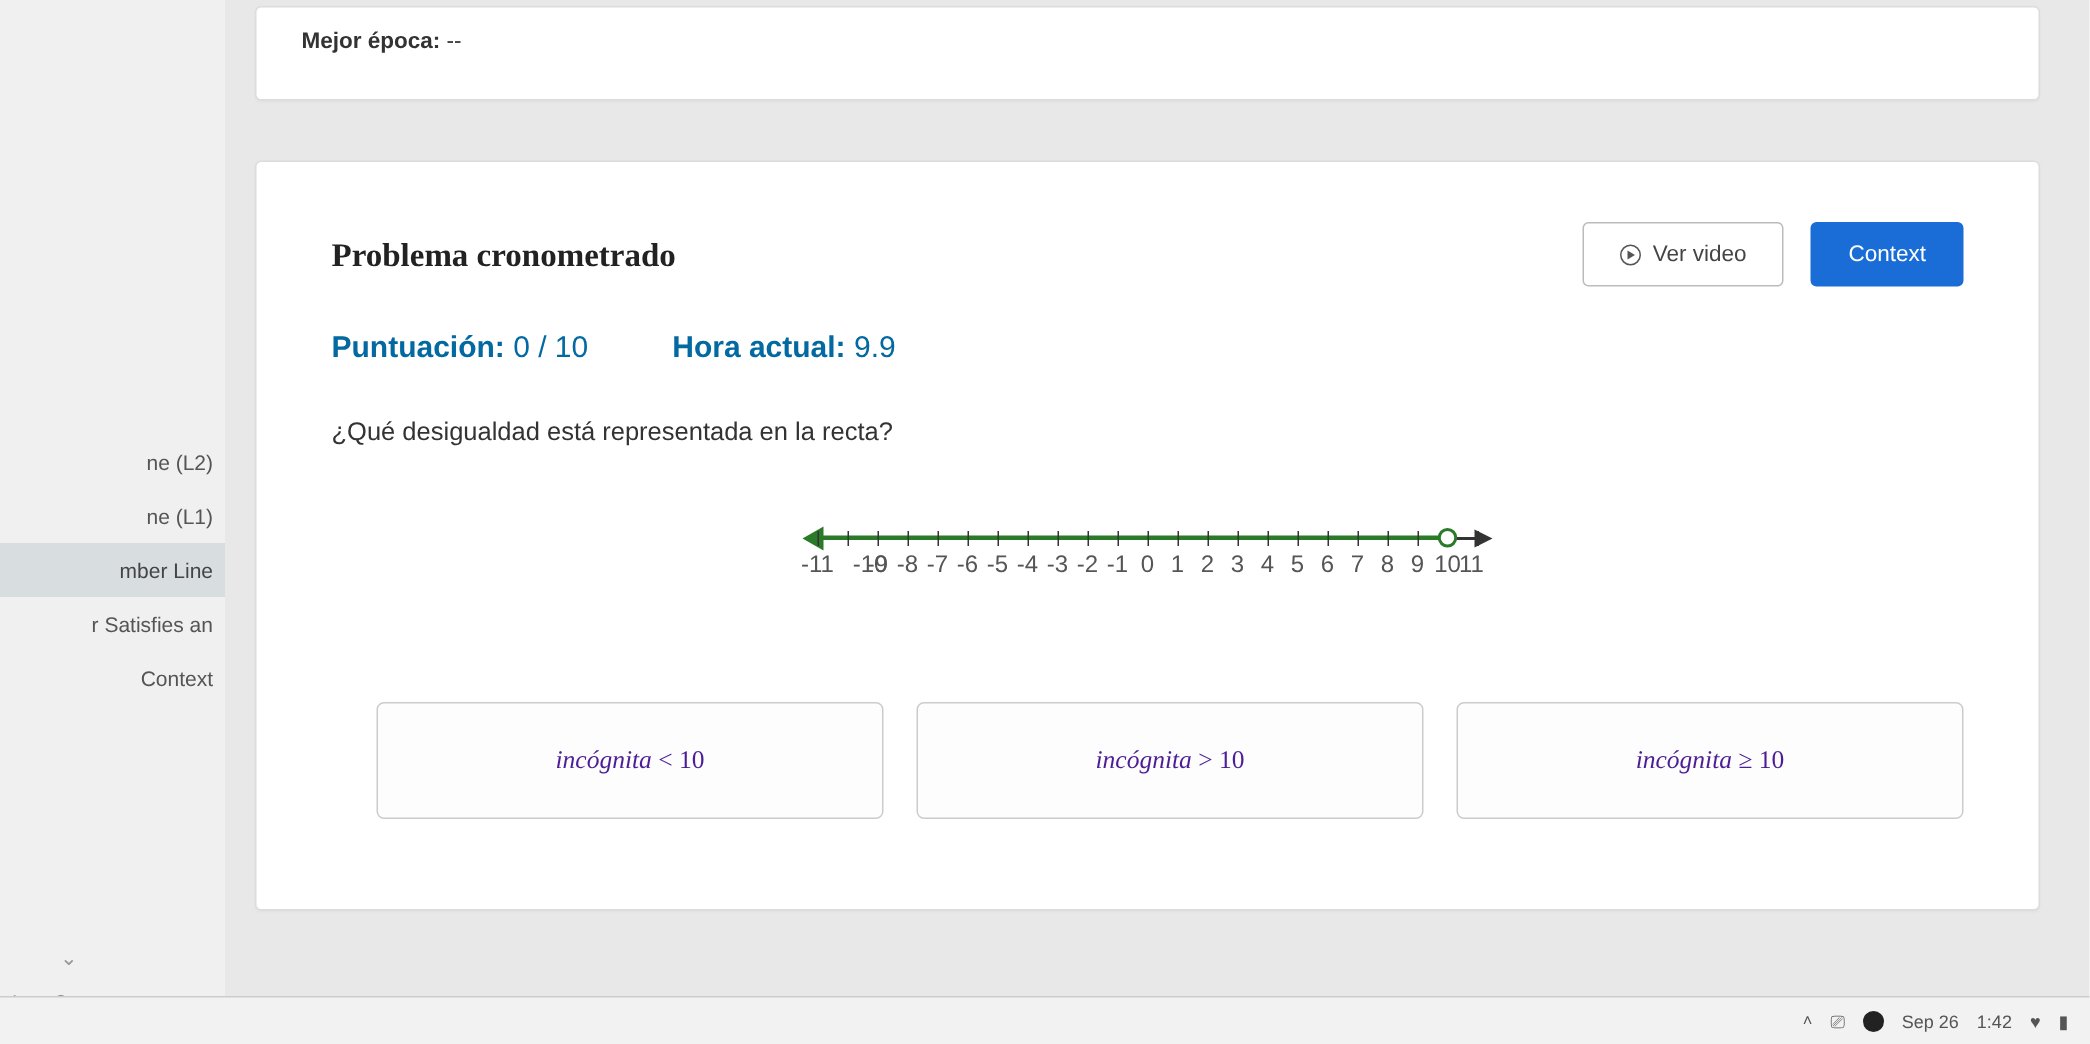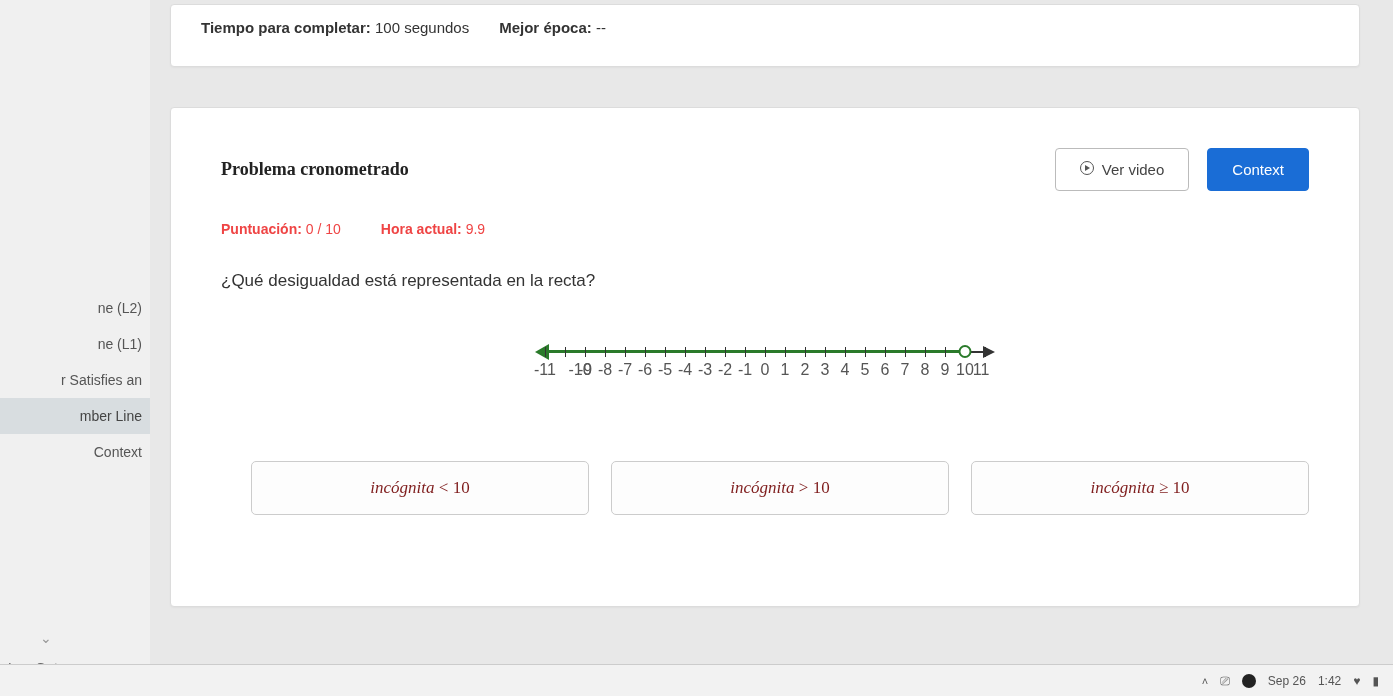--- a/index.html
+++ b/index.html
@@ -93,34 +93,35 @@
     position: relative;
   }
   .problem-header {
     display: flex;
     justify-content: space-between;
     align-items: center;
     margin-bottom: 30px;
   }
   .problem-title {
     font-family: Georgia, "Times New Roman", serif;
-    font-size: 18px;
+    font-size: 22px;
     font-weight: 700;
     color: #222;
   }
   .header-buttons {
     display: flex;
     gap: 18px;
   }
   .btn {
     padding: 12px 24px;
     font-size: 15px;
     border-radius: 4px;
     cursor: pointer;
     display: inline-flex;
+    align-items: center;
     gap: 8px;
   }
   .btn-outline {
     background: #fff;
     border: 1px solid #bbb;
     color: #444;
   }
   .btn-primary {
     background: #1a6dd6;
     border: 1px solid #1a6dd6;
@@ -140,23 +141,23 @@
     content: "";
     position: absolute;
     left: 4px;
     width: 0; height: 0;
     border-left: 5px solid #555;
     border-top: 3px solid transparent;
     border-bottom: 3px solid transparent;
   }
   .score-row {
     display: flex;
-    gap: 40px;
-    font-size: 14px;
-    color: #ef4444;
+    gap: 56px;
+    font-size: 20px;
+    color: #0369a1;
     margin-bottom: 34px;
   }
   .score-row b { font-weight: 700; }
   .question {
     font-size: 17px;
     color: #333;
     margin-bottom: 50px;
   }
   .numline-wrap {
     display: flex;
@@ -237,26 +238,26 @@
   .choices {
     display: flex;
     gap: 22px;
     margin-left: 30px;
   }
   .choice {
     flex: 1;
     border: 1px solid #ccc;
     border-radius: 5px;
     background: #fdfdfd;
-    padding: 16px 10px;
+    padding: 28px 10px;
     text-align: center;
     font-family: Georgia, serif;
     font-style: italic;
     font-size: 17px;
-    color: #7f1d1d;
+    color: #4c1d95;
     cursor: pointer;
   }
   .choice .val { font-style: normal; }
   .taskbar {
     position: absolute;
     bottom: 0;
     left: 0;
     width: 100%;
     height: 32px;
     background: #f2f2f2;
@@ -275,35 +276,31 @@
     display:inline-block;
   }
   .tb-up { font-size:11px; }
 </style>
 </head>
 <body>
 
 <div class="sidebar">
   <div class="sidebar-item">ne (L2)</div>
   <div class="sidebar-item">ne (L1)</div>
+  <div class="sidebar-item active">mber Line</div>
   <div class="sidebar-item">r Satisfies an</div>
-  <div class="sidebar-item active">mber Line</div>
   <div class="sidebar-item">Context</div>
   <div class="chev">⌄</div>
   <div class="logout">Log Out</div>
 </div>
 
 <div class="main">
 
   <div class="card status-card">
     <div class="status-top">
-      <span>
-        <b>Tiempo para completar:</b>
-        <span>100 segundos</span>
-      </span>
       <span>
         <b>Mejor época:</b>
         <span>--</span>
       </span>
     </div>
   </div>
 
   <div class="card problem-card">
     <div class="problem-header">
       <div class="problem-title">Problema cronometrado</div>

